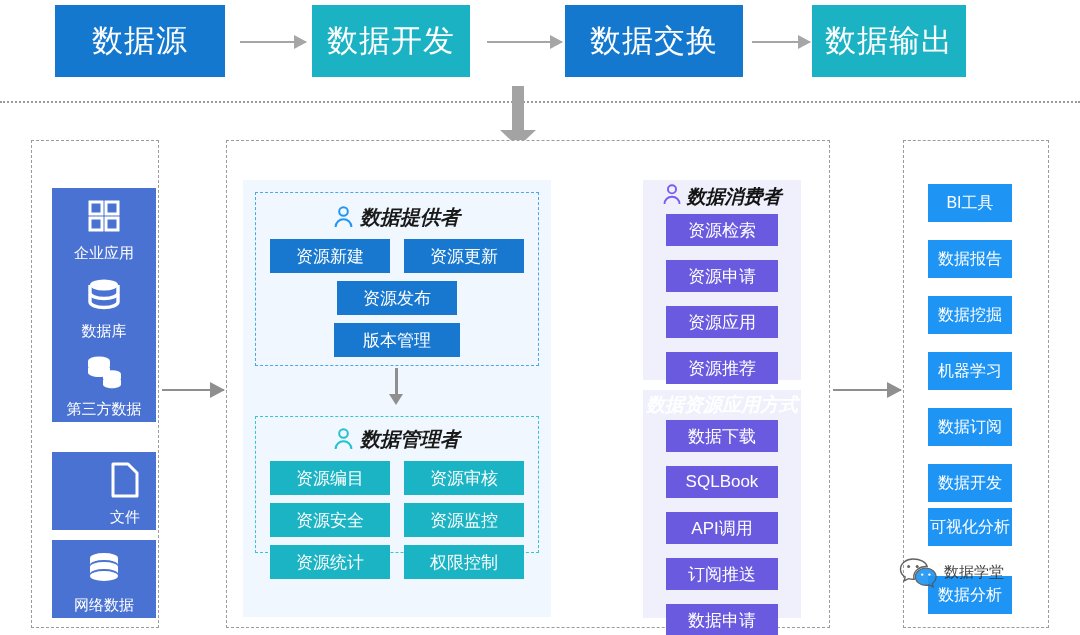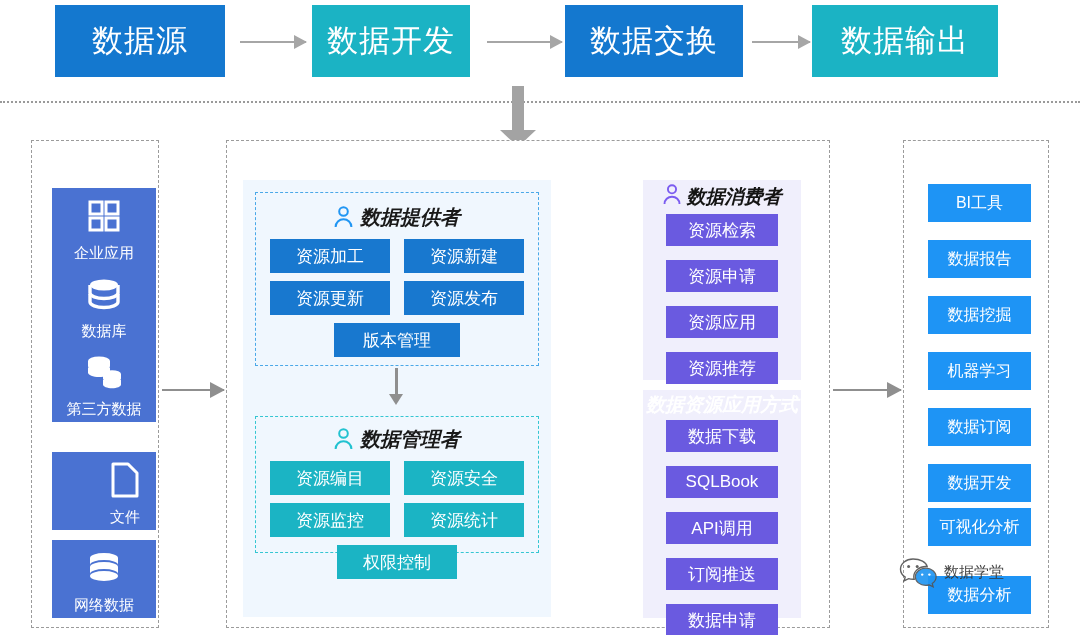--- a/index.html
+++ b/index.html
@@ -109,21 +109,21 @@
     white-space: nowrap;
   }
   .cons-banner {
     height: 30px; display: flex; align-items: center; justify-content: center;
     color: #fff; font-size: 19px; font-weight: bold; font-style: italic;
     white-space: nowrap; letter-spacing: 0px;
   }
 
   
   .out-chip {
-    position: absolute; left: 928px; width: 103px; height: 38px; background: #1e94f5;
+    position: absolute; left: 928px; width: 84px; height: 38px; background: #1e94f5;
     color: #fff; font-size: 16px; display: flex; align-items: center; justify-content: center;
     white-space: nowrap;
   }
 
   
   .watermark {
     position: absolute; left: 898px; top: 556px;
     display: flex; align-items: center; gap: 6px;
     color: #333; font-size: 15px; font-weight: 500; white-space: nowrap;
     opacity: .92;
@@ -141,21 +141,21 @@
       </div>
     <div class="pipe-arrow" style="left:240px; width:66px;"></div>
     <div class="pipe-box" id="pipe1" style="left: 312px; width: 158px; background: rgb(27, 179, 196);">
         <span>数据开发</span>
       </div>
     <div class="pipe-arrow" style="left:487px; width:75px;"></div>
     <div class="pipe-box" id="pipe2" style="left: 565px; width: 178px; background: rgb(20, 120, 207);">
         <span>数据交换</span>
       </div>
     <div class="pipe-arrow" style="left:752px; width:58px;"></div>
-    <div class="pipe-box" id="pipe3" style="left: 812px; width: 186px; background: rgb(27, 179, 196);">
+    <div class="pipe-box" id="pipe3" style="left: 812px; width: 154px; background: rgb(27, 179, 196);">
         <span>数据输出</span>
       </div>
   </div>
 
   <div class="divider"></div>
   <div class="down-arrow"></div>
 
   <div class="dash-col" style="left:31px; top:140px; width:128px; height:488px;">
   </div>
   <div>
@@ -230,23 +230,20 @@
       <span>
         <svg width="19" height="22" viewBox="0 0 19 22">
             <circle cx="9.5" cy="5.5" r="4.3" fill="none" stroke="#2196f3" stroke-width="2"></circle>
             <path d="M1.6 21c0-4.4 3.5-7.7 7.9-7.7s7.9 3.3 7.9 7.7" fill="none" stroke="#2196f3" stroke-width="2"></path>
           </svg>
       </span>
       <span>数据提供者</span>
     </div>
     <div class="chip-grid" style="margin-top:4px;">
       <div class="chip blue w2">
-          <span>资源加工</span>
-        </div>
-      <div class="chip blue w2">
           <span>资源新建</span>
         </div>
       <div class="chip blue w2">
           <span>资源更新</span>
         </div>
       <div class="chip blue w2">
           <span>资源发布</span>
         </div>
       <div class="chip blue w1">
           <span>版本管理</span>
@@ -262,20 +259,23 @@
         <svg width="19" height="22" viewBox="0 0 19 22">
             <circle cx="9.5" cy="5.5" r="4.3" fill="none" stroke="#22c2d0" stroke-width="2"></circle>
             <path d="M1.6 21c0-4.4 3.5-7.7 7.9-7.7s7.9 3.3 7.9 7.7" fill="none" stroke="#22c2d0" stroke-width="2"></path>
           </svg>
       </span>
       <span>数据管理者</span>
     </div>
     <div class="chip-grid" style="margin-top:4px;">
       <div class="chip teal w2">
           <span>资源编目</span>
+        </div>
+      <div class="chip teal w2">
+          <span>资源审核</span>
         </div>
       <div class="chip teal w2">
           <span>资源安全</span>
         </div>
       <div class="chip teal w2">
           <span>资源监控</span>
         </div>
       <div class="chip teal w2">
           <span>资源统计</span>
         </div>

